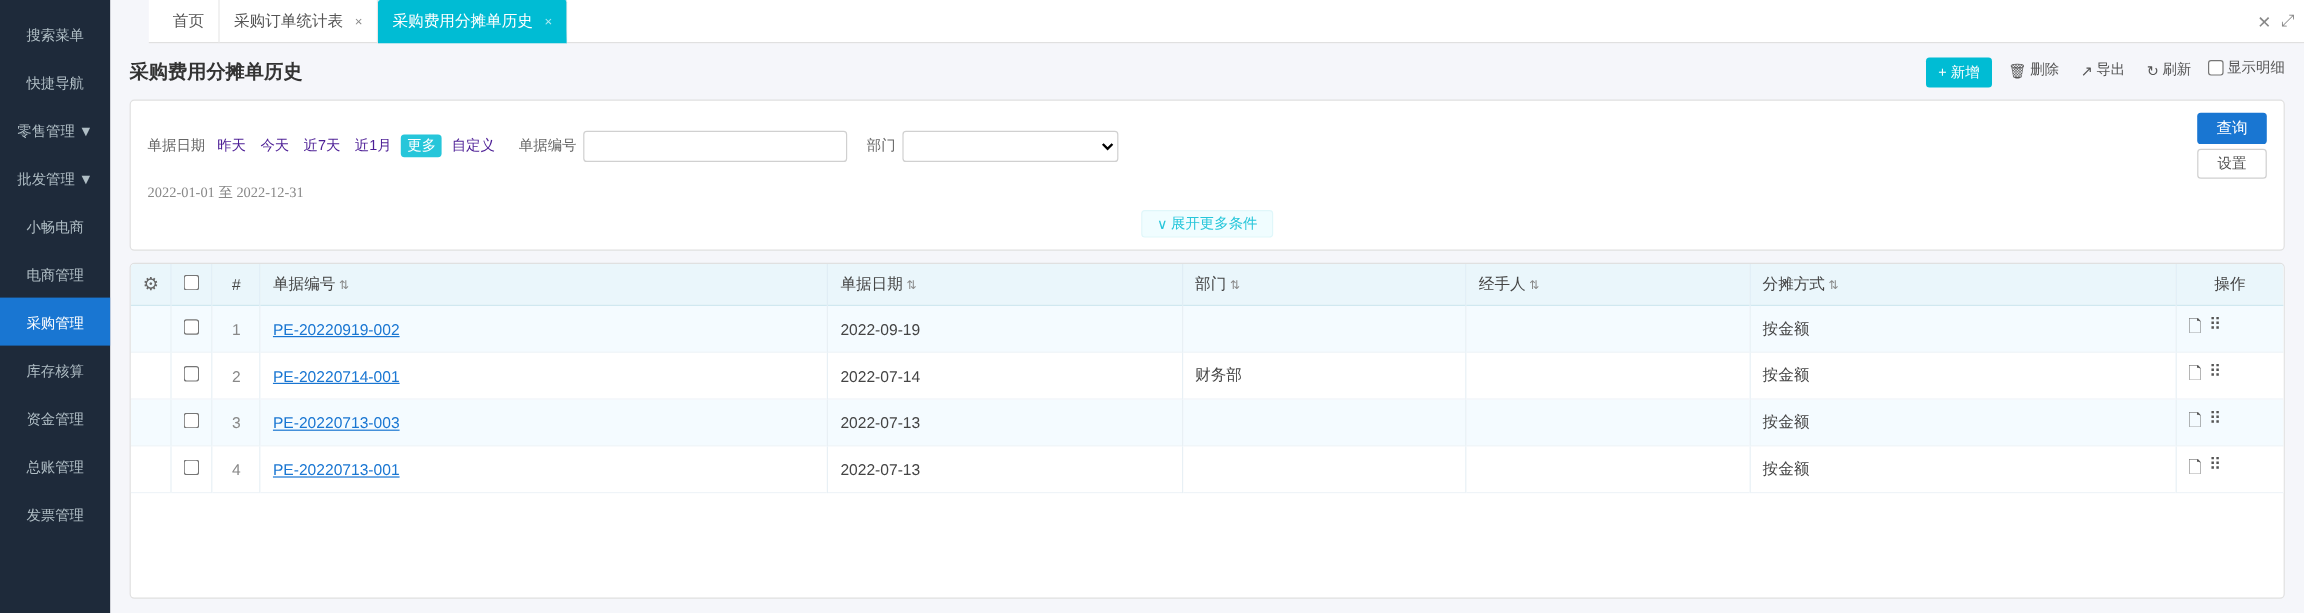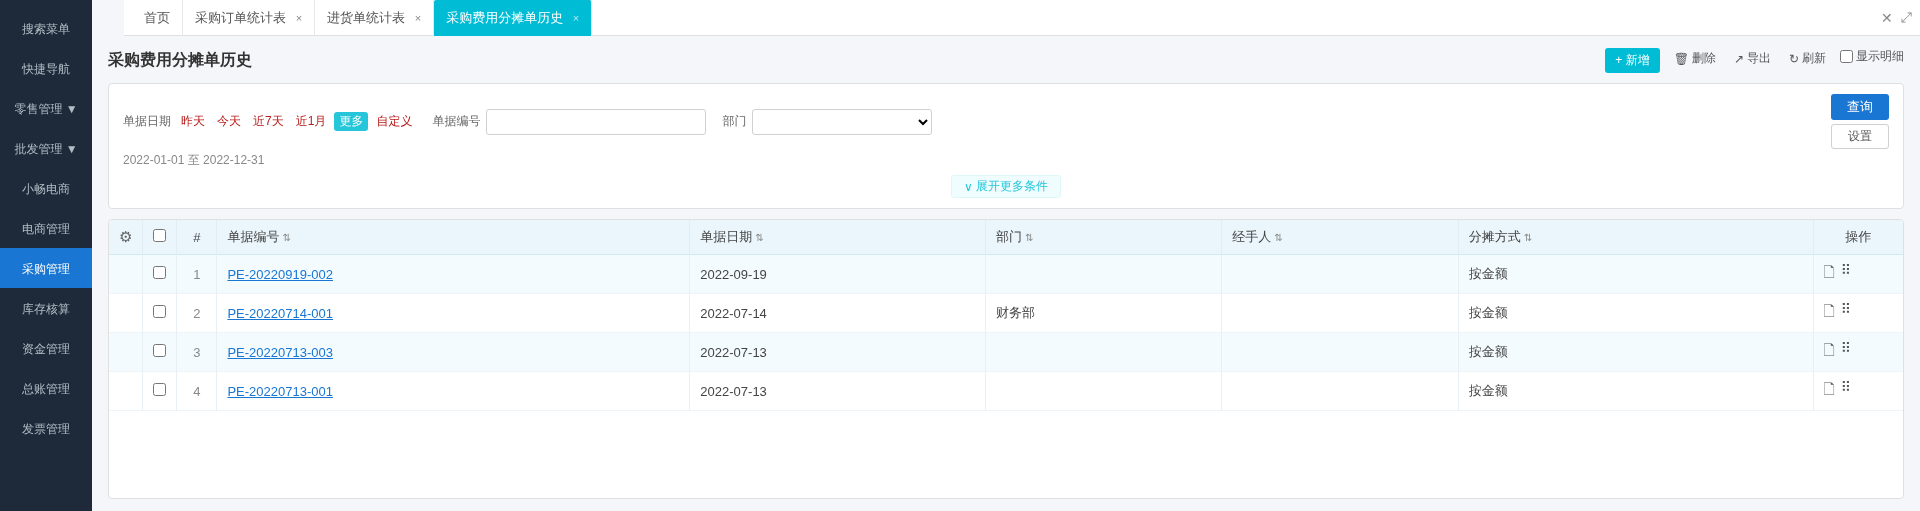--- a/index.html
+++ b/index.html
@@ -153,34 +153,35 @@
       font-size: 12px;
       color: #666;
     }
     .filter-label { white-space: nowrap; }
     .date-range-btns {
       display: flex;
       gap: 4px;
     }
     .date-btn {
       font-size: 12px;
-      color: #b91c1c;
+      color: #4c1d95;
       cursor: pointer;
       padding: 1px 4px;
     }
     .date-btn.more {
       background: #26c6da;
       color: #fff;
       border-radius: 3px;
       padding: 1px 5px;
     }
     .date-range-text {
       font-size: 12px;
       color: #888;
       margin-top: 3px;
+      font-family: Liberation Serif, serif;
     }
     .filter-input {
       border: 1px solid #d0d0d0;
       border-radius: 3px;
       height: 26px;
       padding: 0 8px;
       font-size: 12px;
       width: 220px;
       outline: none;
     }
@@ -331,24 +332,20 @@
 <div class="main-area">
 
   <div class="tab-bar">
     <div class="tab-item">
       <span>首页</span>
     </div>
     <div class="tab-item">
       <span>采购订单统计表</span>
       <span class="tab-close">×</span>
     </div>
-    <div class="tab-item">
-      <span>进货单统计表</span>
-      <span class="tab-close">×</span>
-    </div>
     <div class="tab-item active">
       <span>采购费用分摊单历史</span>
       <span class="tab-close">×</span>
     </div>
     <div class="tab-bar-actions">
       <span title="关闭">✕</span>
       <span title="展开">⤢</span>
     </div>
   </div>
 

